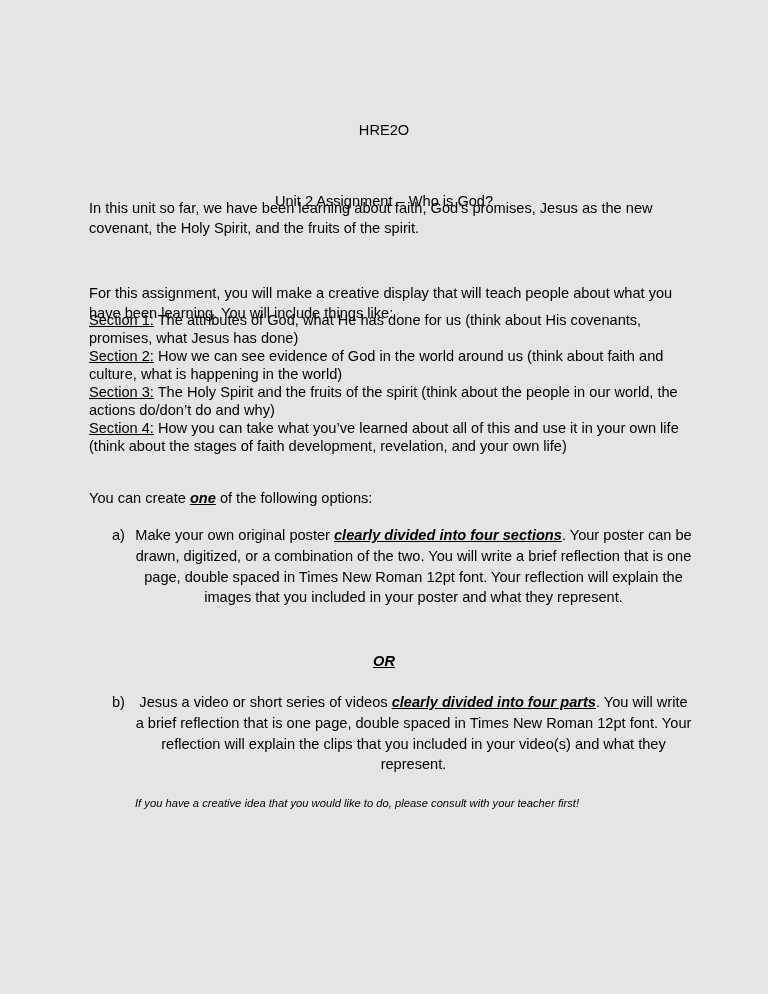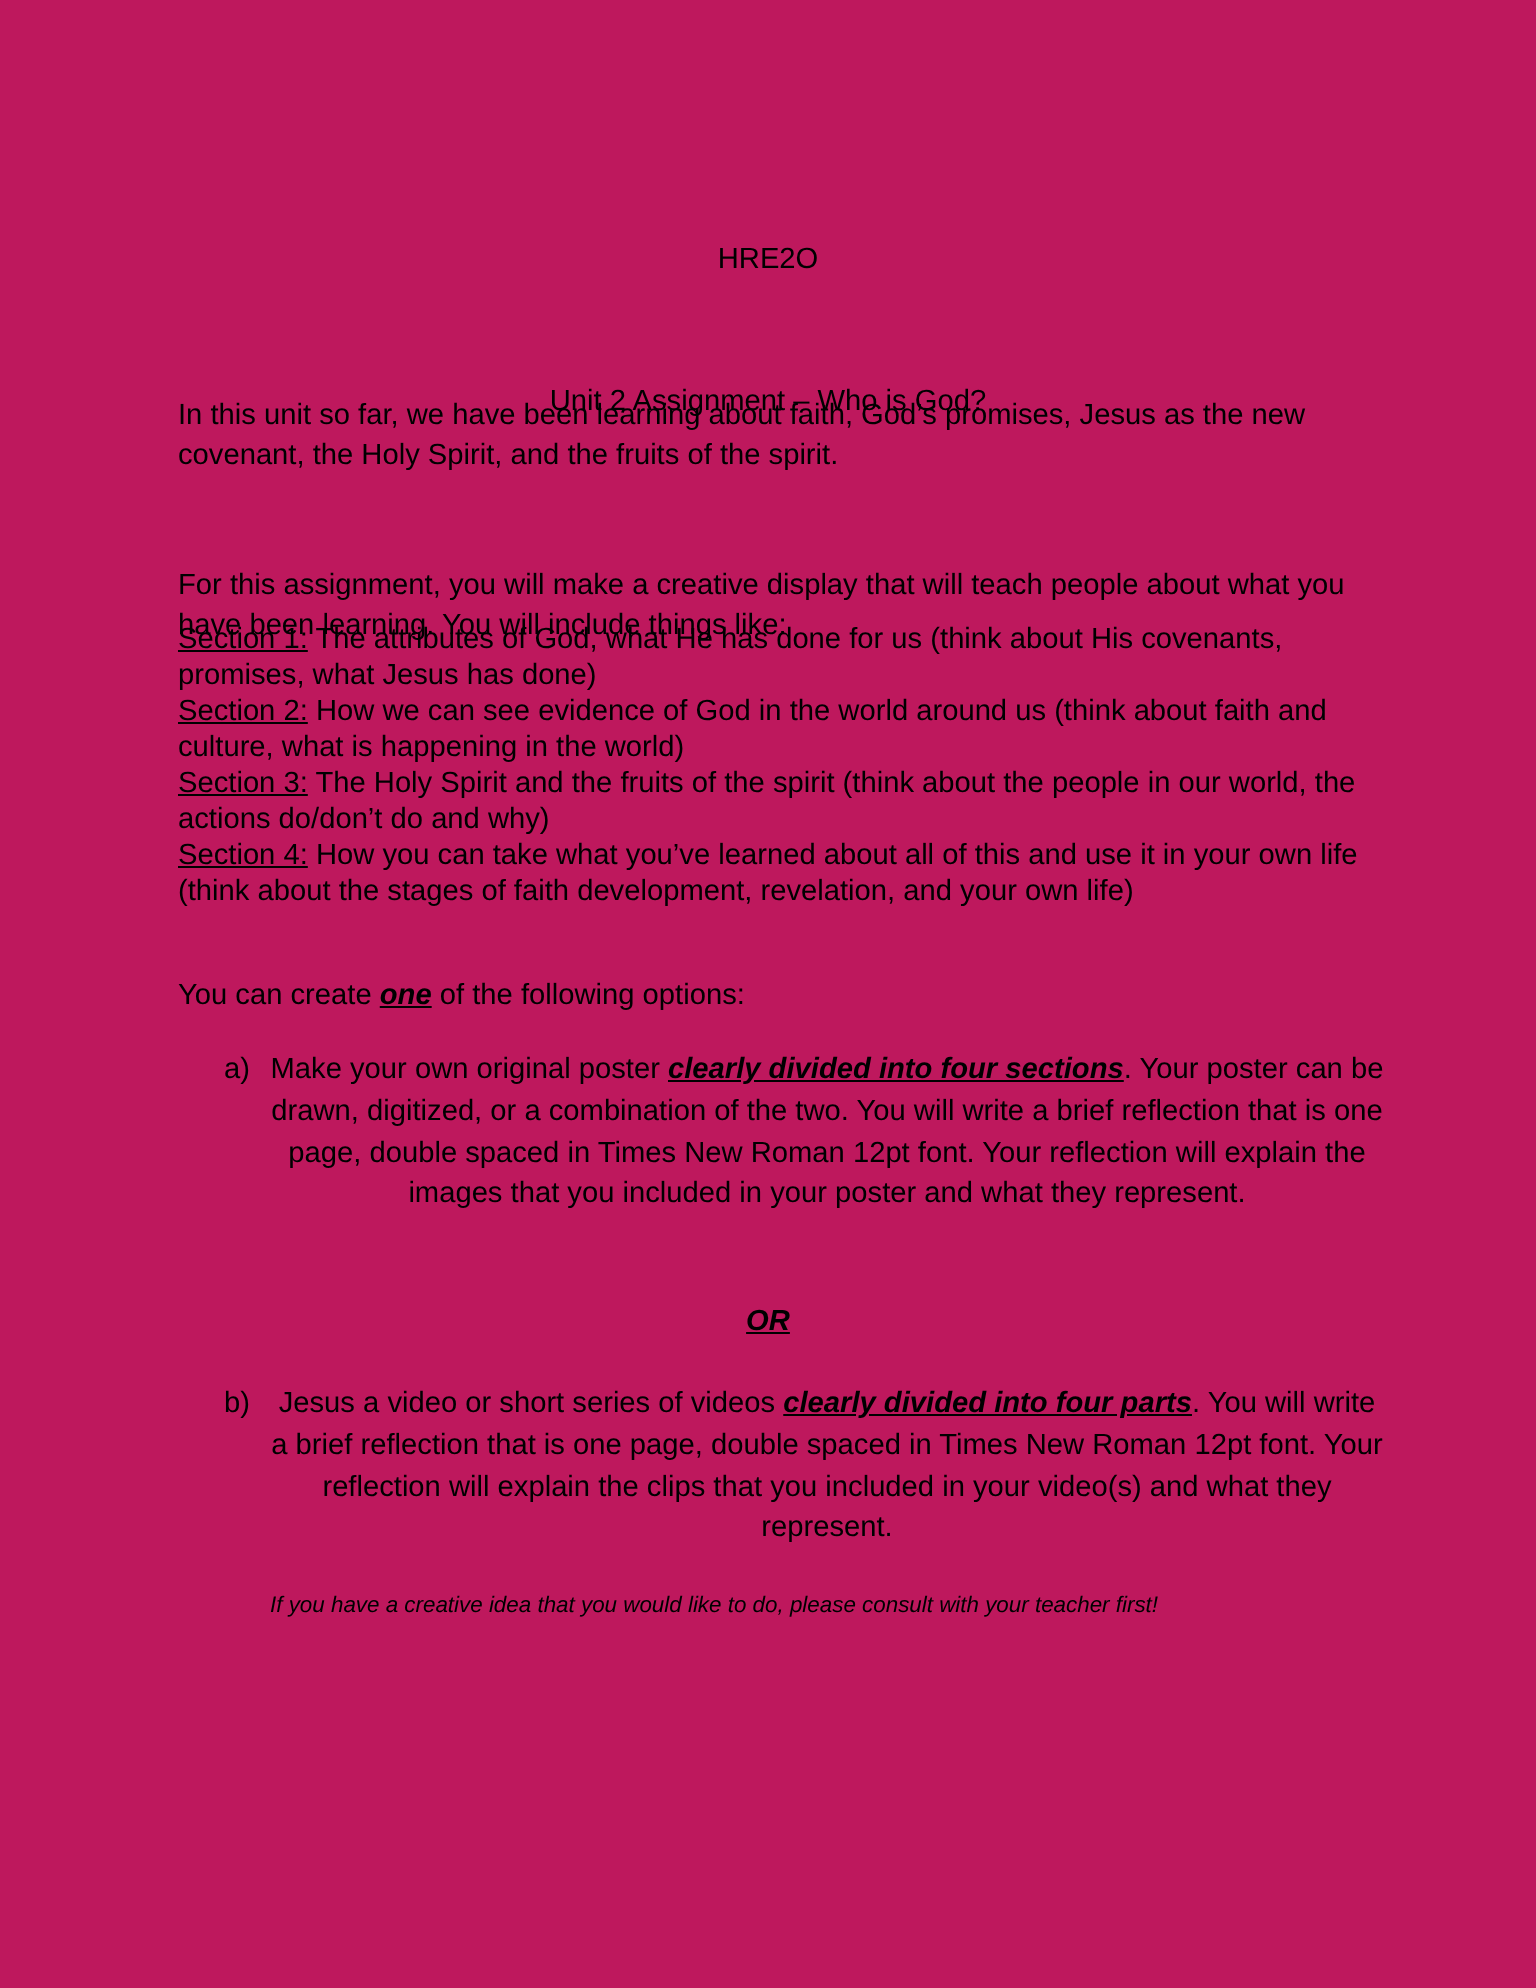--- a/index.html
+++ b/index.html
@@ -14,21 +14,21 @@
       overflow: hidden;
       font-family: "Liberation Sans", sans-serif;
       color: #000000;
       font-size: 14.6px;
     }
     .page {
       position: absolute;
       left: 0; top: 0;
       width: 768px;
       height: 994px;
-      background: #be185d;
+      background: #e5e5e5;
     }
     .abs { position: absolute; }
     .center {
       left: 89px;
       width: 590px;
       text-align: center;
     }
     .para {
       left: 89px;
       width: 600px;

